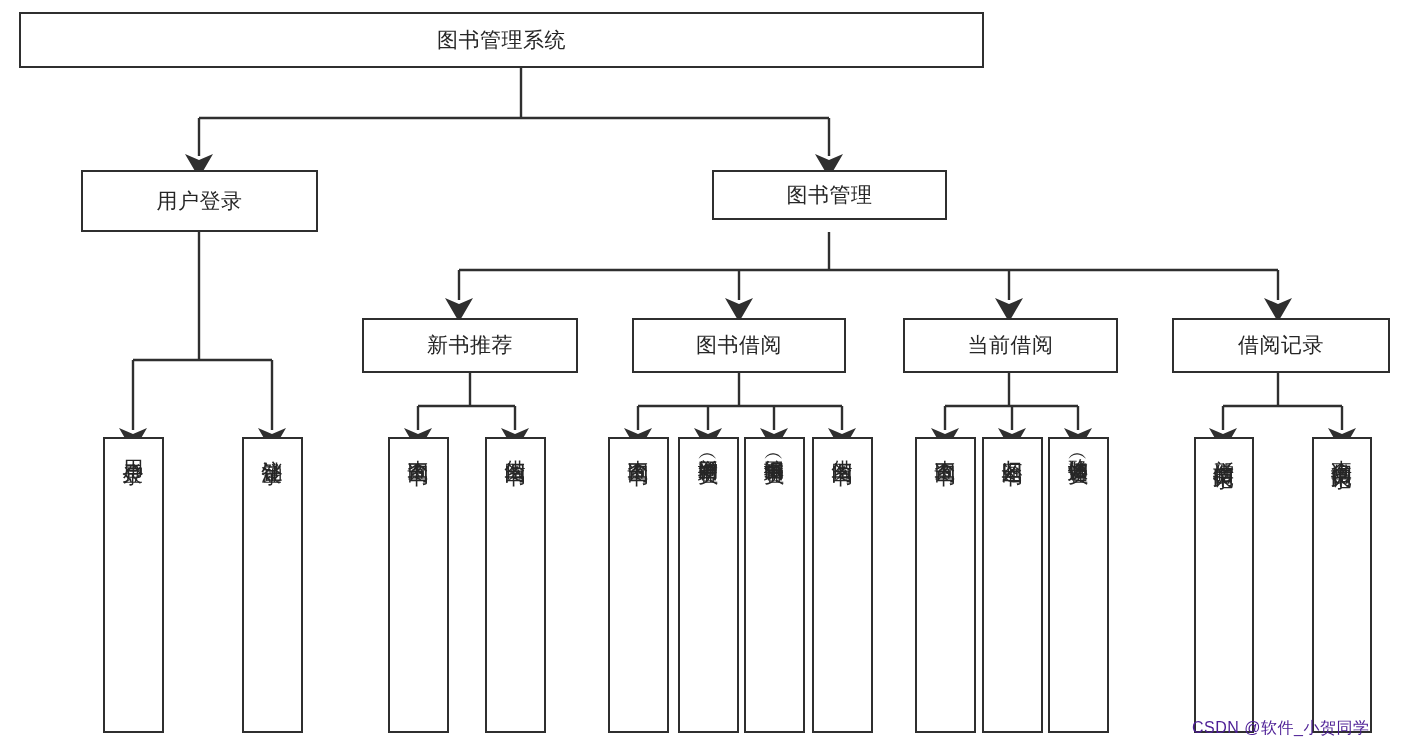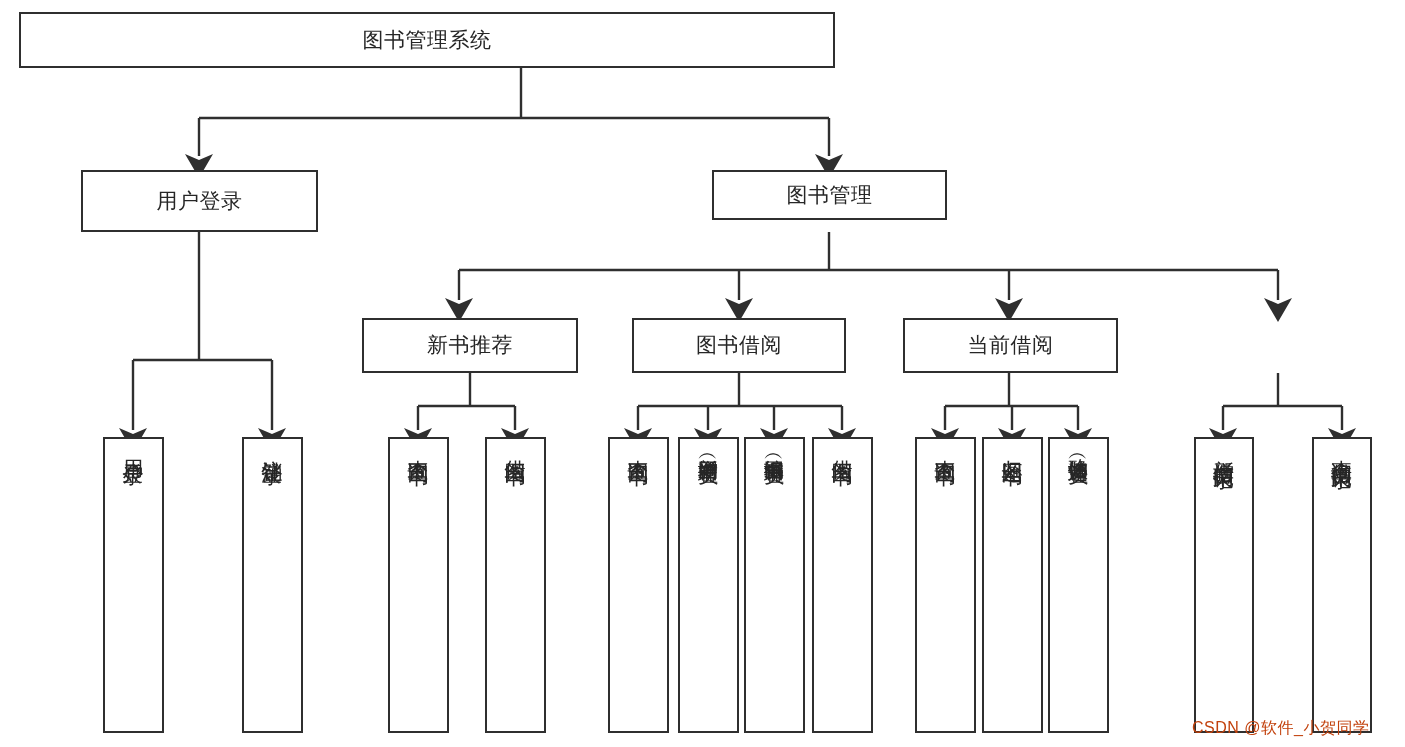--- a/index.html
+++ b/index.html
@@ -64,21 +64,21 @@
     white-space: nowrap;
     margin: 0 auto;
   }
   .node.v.tall .lbl {
     font-size: 20px;
     letter-spacing: 1px;
   }
   .watermark {
     position: absolute;
     font-size: 16px;
-    color: #c2410c;
+    color: #4c1d95;
     white-space: nowrap;
     letter-spacing: 0.5px;
   }
 </style>
 </head>
 <body>
 
 <div id="canvas">
 
   <svg class="wires" viewBox="0 0 1405 747" xmlns="http://www.w3.org/2000/svg">
@@ -124,40 +124,43 @@
       <path d="M 1012 406 L 1012 430" marker-end="url(#arrow)"></path>
       <path d="M 1078 406 L 1078 430" marker-end="url(#arrow)"></path>
 
       <path d="M 1278 373 L 1278 406"></path>
       <path d="M 1223 406 L 1342 406"></path>
       <path d="M 1223 406 L 1223 430" marker-end="url(#arrow)"></path>
       <path d="M 1342 406 L 1342 430" marker-end="url(#arrow)"></path>
     </g>
   </svg>
 
-  <div class="node h root" style="left:19px; top:12px; width:816px; height:56px;">
+  <div class="node h root" style="left:19px; top:12px; width:965px; height:56px;">
     <span class="lbl">图书管理系统</span>
   </div>
 
   <div class="node h" style="left:81px; top:170px; width:237px; height:62px;">
     <span class="lbl">用户登录</span>
   </div>
   <div class="node h" style="left:712px; top:170px; width:235px; height:50px;">
     <span class="lbl">图书管理</span>
   </div>
 
   <div class="node h" style="left:362px; top:318px; width:216px; height:55px;align-items:center;">
     <span class="lbl">新书推荐</span>
   </div>
   <div class="node h" style="left:903px; top:318px; width:215px; height:55px;">
     <span class="lbl">当前借阅</span>
   </div>
   <div class="node h" style="left:632px; top:318px; width:214px; height:55px;">
     <span class="lbl">图书借阅</span>
   </div>
+  <div class="node h" style="left:1172px; top:318px; width:218px; height:55px;">
+    <span class="lbl">借阅记录</span>
+  </div>
 
   <div class="node v" style="left:103px; top:437px; width:61px; height:296px;">
     <span class="lbl">用户登录</span>
   </div>
   <div class="node v" style="left:242px; top:437px; width:61px; height:296px;">
     <span class="lbl">注销登录</span>
   </div>
 
   <div class="node v" style="left:388px; top:437px; width:61px; height:296px;">
     <span class="lbl">查询图书</span>

